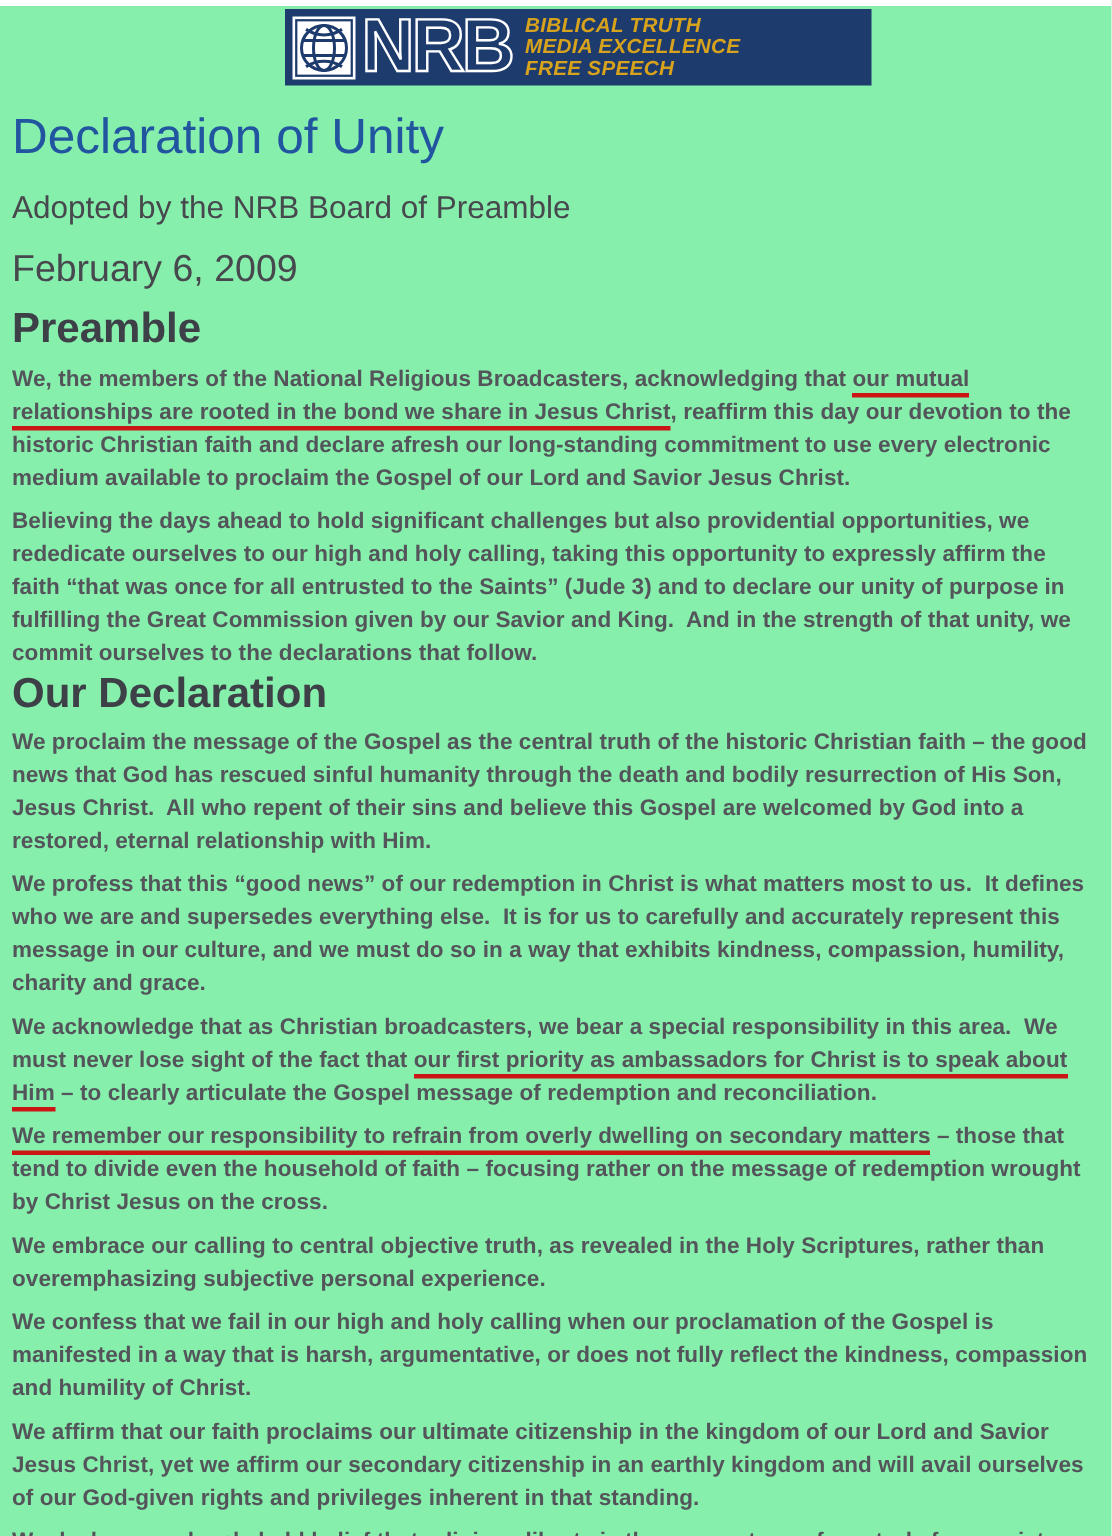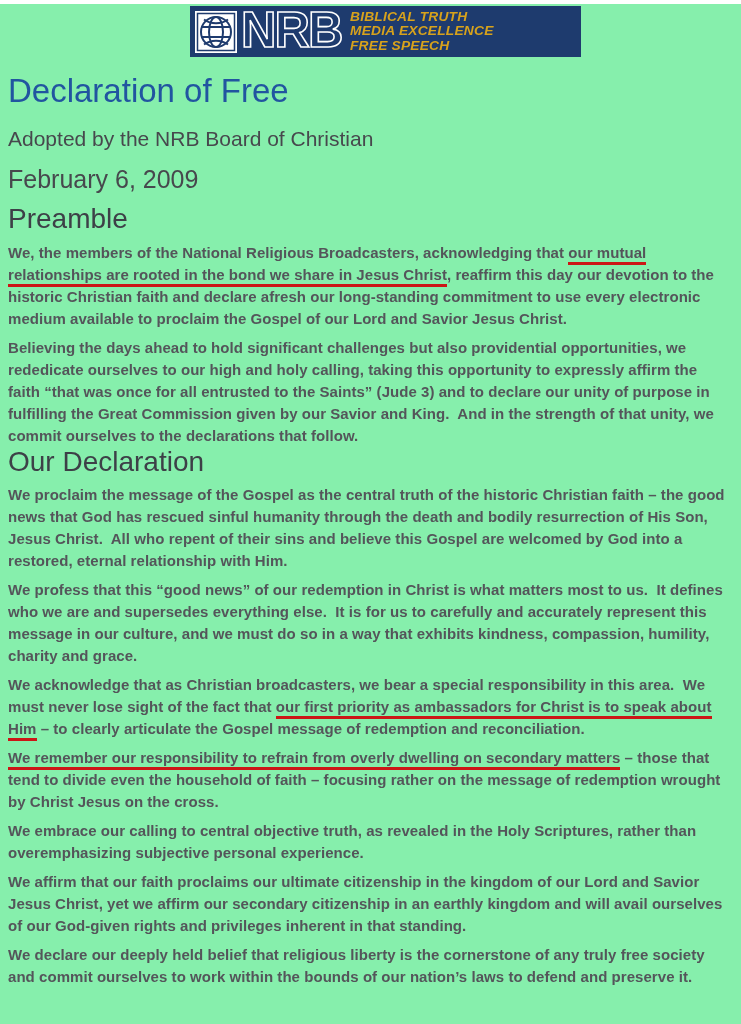--- a/index.html
+++ b/index.html
@@ -81,21 +81,21 @@
     font-size: 25px;
     line-height: 28px;
     font-weight: 400;
     color: #47484d;
   }
 
   
   #doc-body h2 {
     font-size: 28px;
     line-height: 31px;
-    font-weight: 400;
+    font-weight: 700;
     color: #3d4047;
   }
   #doc-body h2:first-of-type { margin: 10px 0 8px; }
   #doc-body h2:nth-of-type(2) { margin: -8px 0 7px; }
   #doc-body p {
     margin: 0 0 7px;
     font-size: 15px;
     line-height: 22px;
     color: #54555a;
     letter-spacing: 0.05px;
@@ -122,31 +122,32 @@
       </g>
     </svg>
     <div class="nrb-text">NRB</div>
     <div class="tagline">
       <div>Biblical Truth</div>
       <div>Media Excellence</div>
       <div>Free Speech</div>
     </div>
   </div>
 
-  <h1 class="page-title">Declaration of Free</h1>
-  <div class="subtitle">Adopted by the NRB Board of Christian</div>
+  <h1 class="page-title">Declaration of Unity</h1>
+  <div class="subtitle">Adopted by the NRB Board of Preamble</div>
   <div class="doc-date">February 6, 2009</div>
 
   <div id="doc-body">
       <h2>Preamble</h2>
       <p><span>We, the members of the National Religious Broadcasters, acknowledging that </span><span class="redline">our mutual relationships are rooted in the bond we share in Jesus Christ</span><span>, reaffirm this day our devotion to the historic Christian faith and declare afresh our long-standing commitment to use every electronic medium available to proclaim the Gospel of our Lord and Savior Jesus Christ.</span></p>
       <p><span>Believing the days ahead to hold significant challenges but also providential opportunities, we rededicate ourselves to our high and holy calling, taking this opportunity to expressly affirm the faith “that was once for all entrusted to the Saints” (Jude 3) and to declare our unity of purpose in fulfilling the Great Commission given by our Savior and King.&nbsp; And in the strength of that unity, we commit ourselves to the declarations that follow.</span></p>
       <h2>Our Declaration</h2>
       <p><span>We proclaim the message of the Gospel as the central truth of the historic Christian faith – the good news that God has rescued sinful humanity through the death and bodily resurrection of His Son, Jesus Christ.&nbsp; All who repent of their sins and believe this Gospel are welcomed by God into a restored, eternal relationship with Him.</span></p>
       <p><span>We profess that this “good news” of our redemption in Christ is what matters most to us.&nbsp; It defines who we are and supersedes everything else.&nbsp; It is for us to carefully and accurately represent this message in our culture, and we must do so in a way that exhibits kindness, compassion, humility, charity and grace.</span></p>
       <p><span>We acknowledge that as Christian broadcasters, we bear a special responsibility in this area.&nbsp; We must never lose sight of the fact that </span><span class="redline">our first priority as ambassadors for Christ is to speak about Him</span><span> – to clearly articulate the Gospel message of redemption and reconciliation.</span></p>
       <p><span class="redline">We remember our responsibility to refrain from overly dwelling on secondary matters</span><span> – those that tend to divide even the household of faith – focusing rather on the message of redemption wrought by Christ Jesus on the cross.</span></p>
       <p><span>We embrace our calling to central objective truth, as revealed in the Holy Scriptures, rather than overemphasizing subjective personal experience.</span></p>
+      <p><span>We confess that we fail in our high and holy calling when our proclamation of the Gospel is manifested in a way that is harsh, argumentative, or does not fully reflect the kindness, compassion and humility of Christ.</span></p>
       <p><span>We affirm that our faith proclaims our ultimate citizenship in the kingdom of our Lord and Savior Jesus Christ, yet we affirm our secondary citizenship in an earthly kingdom and will avail ourselves of our God-given rights and privileges inherent in that standing.</span></p>
       <p><span>We declare our deeply held belief that religious liberty is the cornerstone of any truly free society and commit ourselves to work within the bounds of our nation’s laws to defend and preserve it.</span></p>
     </div>
 
 </div>
 
 </body></html>

